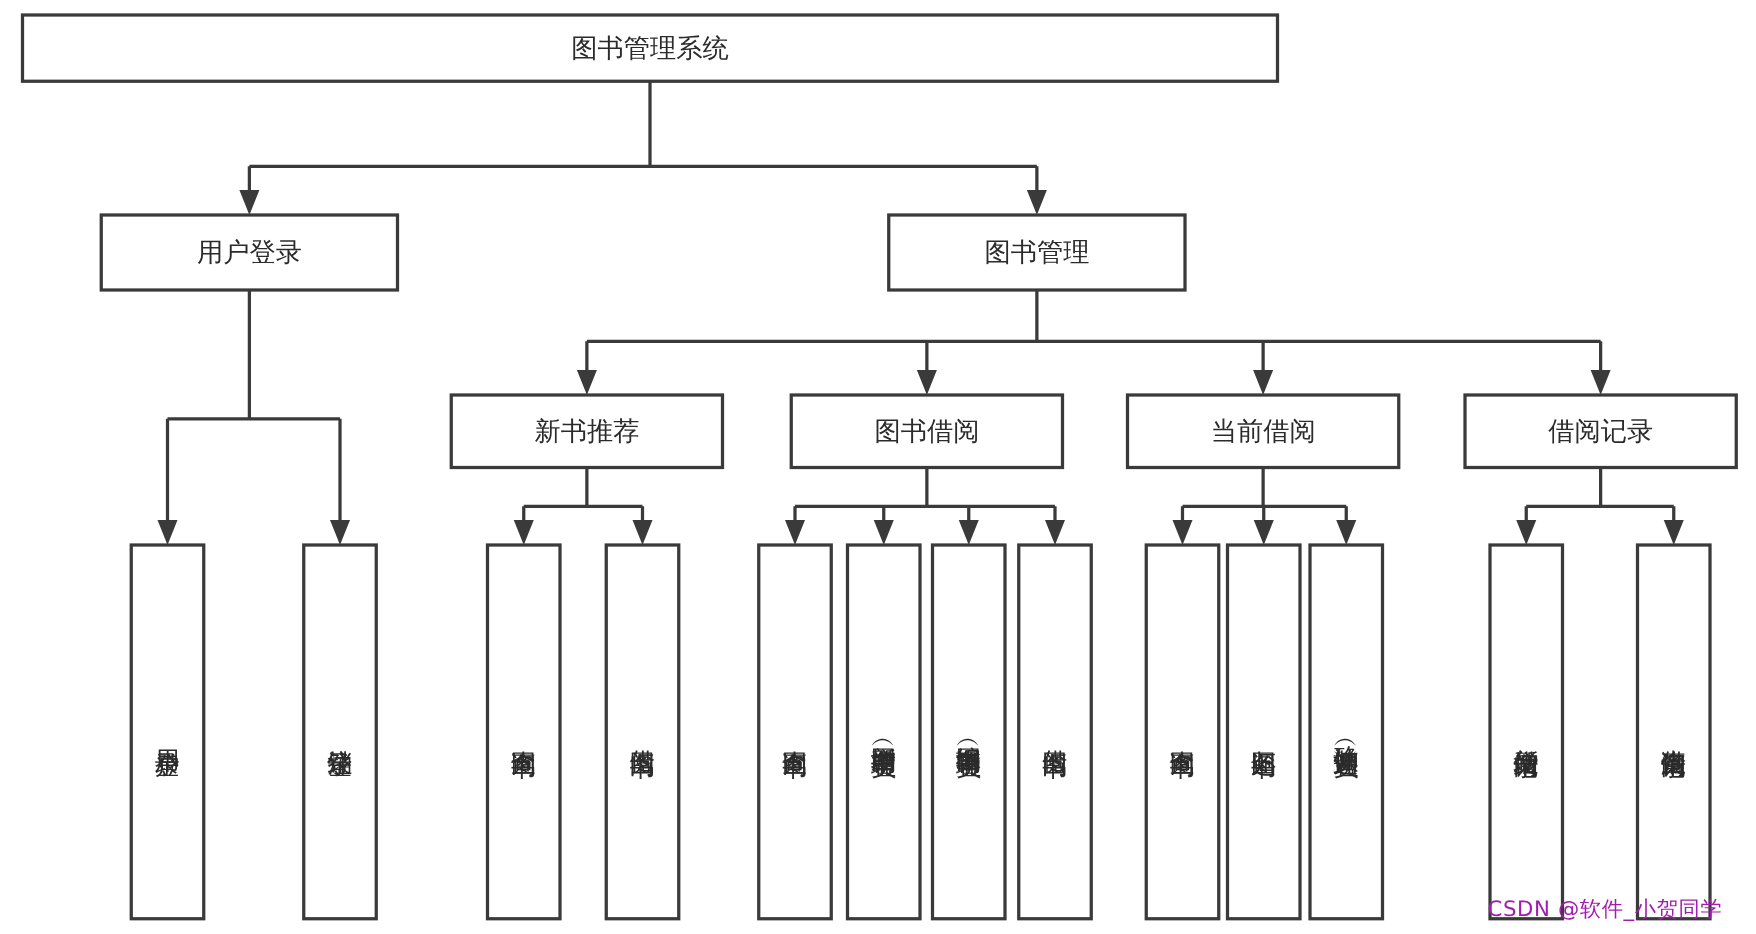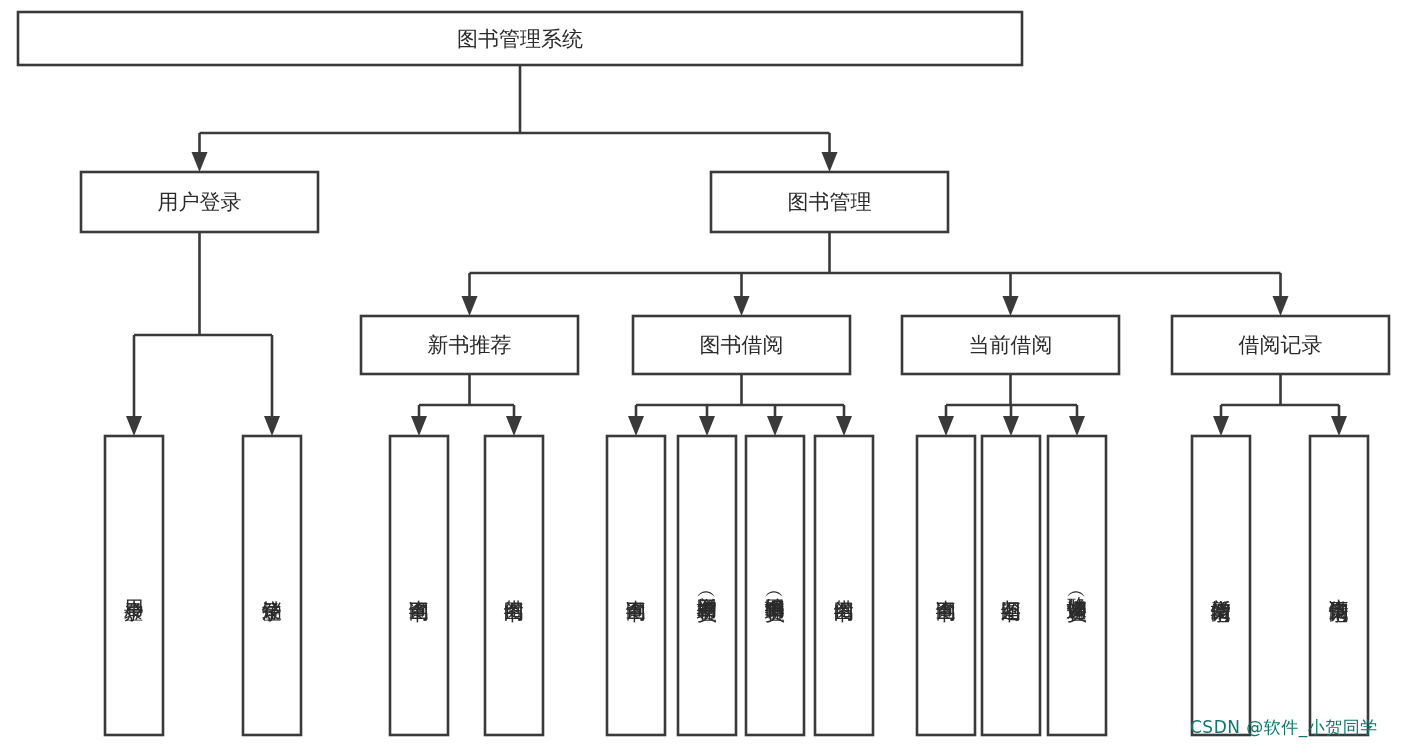--- a/index.html
+++ b/index.html
@@ -63,21 +63,21 @@
     display: flex;
     align-items: center;
     justify-content: center;
     text-align: center;
     pointer-events: none;
   }
   .watermark {
     position: absolute;
     font-family: "DejaVu Sans", "Liberation Sans", sans-serif;
     font-size: 17px;
-    color: #0f766e;
+    color: #a21caf;
     white-space: nowrap;
     letter-spacing: 0.5px;
   }
 </style>
 </head>
 <body>
 
 <div id="diagram-root">
   <svg id="diagram-svg" viewBox="0 0 1405 747" xmlns="http://www.w3.org/2000/svg">
     <g id="connector-layer">

